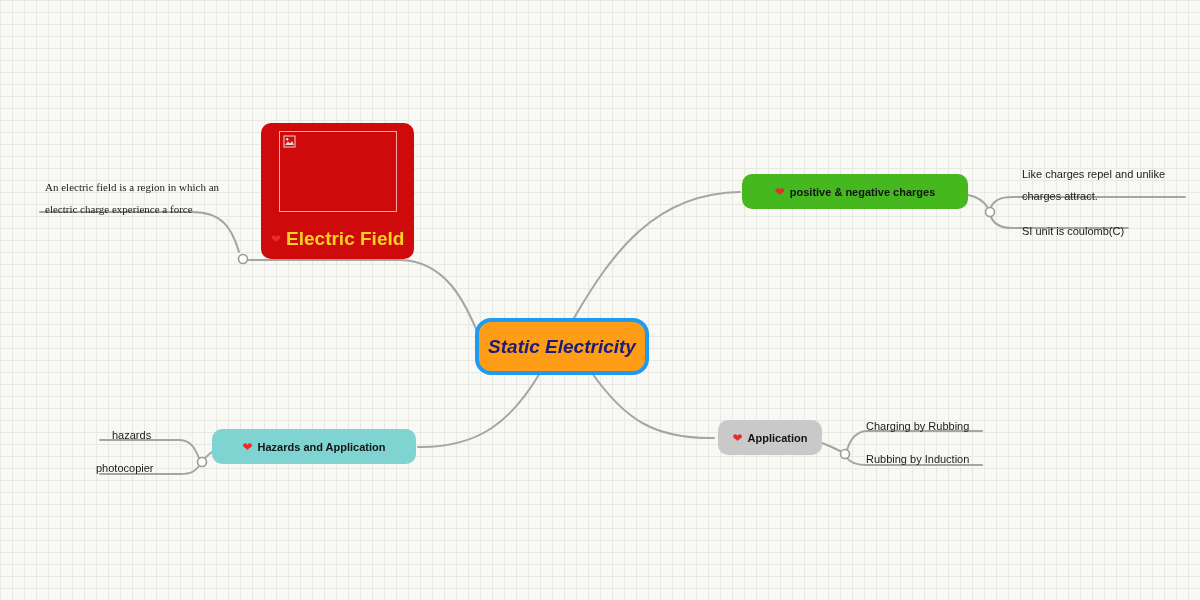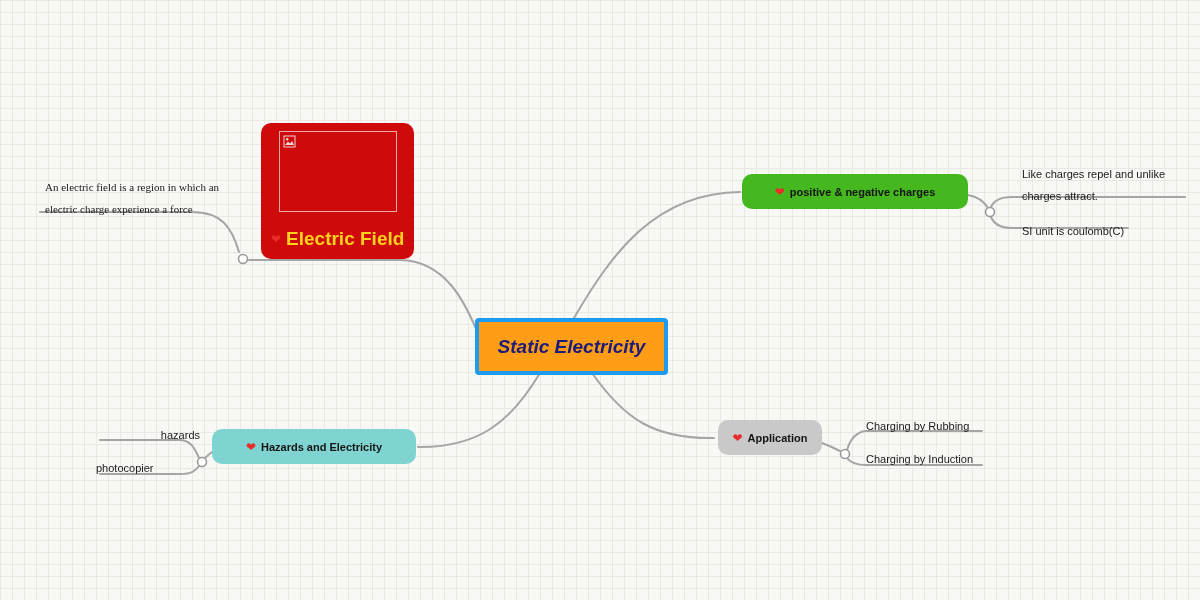--- a/index.html
+++ b/index.html
@@ -17,24 +17,24 @@
       linear-gradient(90deg, #e9e9e3 1px, transparent 1px);
     background-size:12px 12px;
   }
   svg.connectors{position:absolute;left:0;top:0;width:1200px;height:600px;}
   svg.connectors path{fill:none;stroke:var(--connector,#a5a5a5);stroke-width:2;stroke-linecap:round;}
   svg.connectors circle.dot{fill:#ffffff;stroke:#9a9a9a;stroke-width:1.6;cursor:pointer;}
 
   .node{position:absolute;box-sizing:border-box;display:flex;align-items:center;justify-content:center;cursor:pointer;}
 
   .center-node{
-    left:475px;top:318px;width:193px;height:57px;
+    left:475px;top:318px;width:174px;height:57px;
     background:var(--center-fill,#ff9e16);
     border:4px solid var(--center-border,#1e9bf0);
-    border-radius:4px;
+    border-radius:16px;
   }
   .center-node .center-label{
     font-size:19px;font-weight:bold;font-style:italic;
     color:var(--center-text,#1b1b7a);
     white-space:nowrap;
   }
 
   .card{
     left:261px;top:123px;width:153px;height:136px;
     background:var(--electric-field-fill,#cf0a0a);
@@ -63,21 +63,21 @@
   .pill-gray{left:718px;top:420px;width:104px;background:var(--principles-fill,#c9c9c9);}
 
   .heart{font-size:12px;color:#e82c2c;line-height:1;}
 
   .leaf{
     position:absolute;font-size:11px;line-height:22px;color:#1a1a1a;cursor:pointer;
   }
   .leaf-note{left:45px;top:176px;width:190px;text-align:left;font-family:Liberation Serif, serif;}
   .leaf-like{left:1022px;top:163px;width:172px;}
   .leaf-si{left:1022px;top:220px;width:160px;}
-  .leaf-hazards{left:100px;top:424px;width:100px;text-align:right;}
+  .leaf-hazards{left:112px;top:424px;width:100px;text-align:left;}
   .leaf-photocopier{left:96px;top:457px;width:90px;text-align:left;}
   .leaf-rubbing{left:866px;top:415px;width:130px;}
   .leaf-induction{left:866px;top:448px;width:130px;}
 </style>
 </head>
 <body>
 
 <div class="canvas">
 
   <svg class="connectors" viewBox="0 0 1200 600">
@@ -137,25 +137,25 @@
 
   <div class="node pill pill-green">
     <span class="heart">❤</span>
     <span class="pill-label">positive &amp; negative charges</span>
   </div>
   <div class="leaf leaf-like">Like charges repel and unlike charges attract.</div>
   <div class="leaf leaf-si">SI unit is coulomb(C)</div>
 
   <div class="node pill pill-teal">
     <span class="heart">❤</span>
-    <span class="pill-label">Hazards and Electricity</span>
+    <span class="pill-label">Hazards and Application</span>
   </div>
   <div class="leaf leaf-hazards">hazards</div>
   <div class="leaf leaf-photocopier">photocopier</div>
 
   <div class="node pill pill-gray">
     <span class="heart">❤</span>
     <span class="pill-label">Application</span>
   </div>
   <div class="leaf leaf-rubbing">Charging by Rubbing</div>
-  <div class="leaf leaf-induction">Charging by Induction</div>
+  <div class="leaf leaf-induction">Rubbing by Induction</div>
 
 </div>
 
 </body></html>

